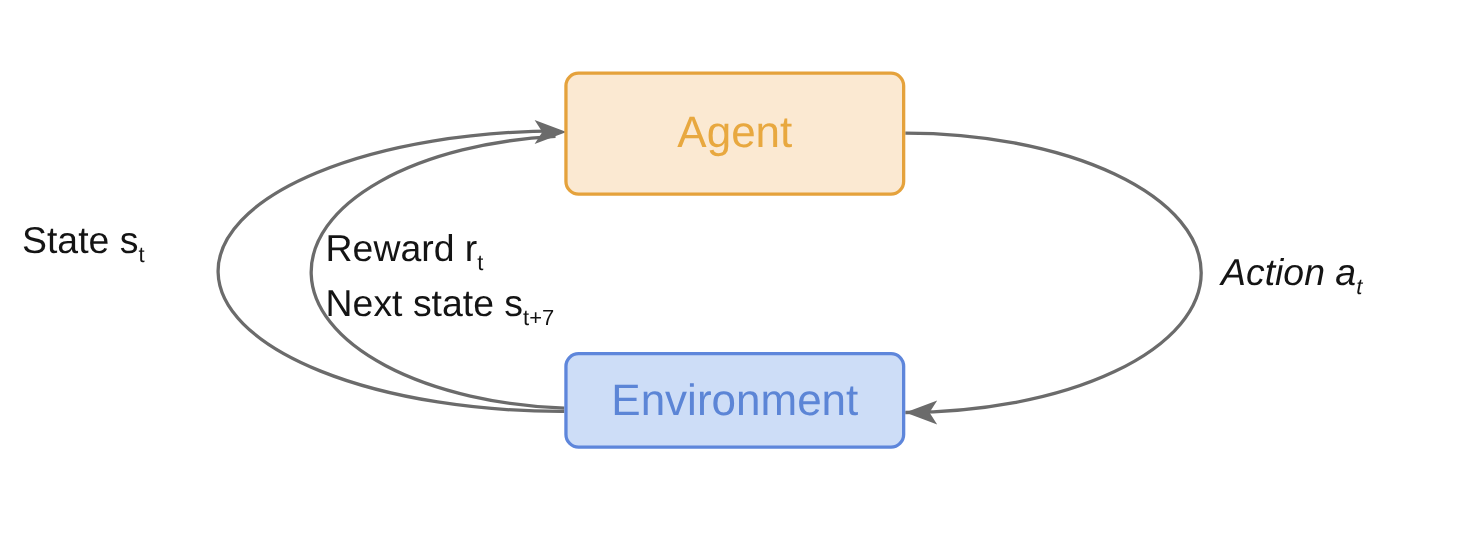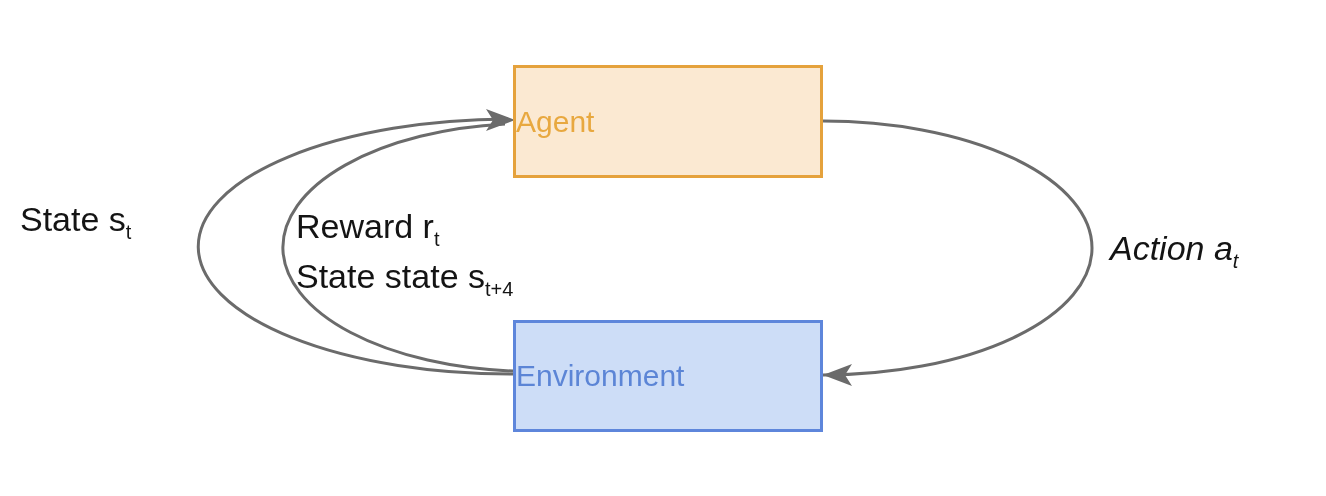--- a/index.html
+++ b/index.html
@@ -30,32 +30,33 @@
     width: 1326px; height: 496px;
   }
   .arc {
     fill: none;
     stroke: var(--arrow-color);
     stroke-width: 3;
   }
   .arrowhead { fill: var(--arrow-color); stroke: none; }
   .node {
     position: absolute;
-    display: flex; align-items: center; 
+    display: flex; align-items: center; justify-content: center;
     border-width: 3px; border-style: solid;
-    font-size: 30px;
+    font-size: 40px;
+    border-radius: 13px;
   }
   .node-agent {
     left: 513px; top: 65px; width: 310px; height: 113px;
     background: var(--agent-fill);
     border-color: var(--agent-border);
     color: var(--agent-text);
   }
   .node-env {
-    left: 513px; top: 320px; width: 310px; height: 112px;
+    left: 513px; top: 320px; width: 310px; height: 88px;
     background: var(--env-fill);
     border-color: var(--env-border);
     color: var(--env-text);
   }
   .edge-label {
     position: absolute;
     color: var(--label-color);
     font-size: 34px;
     line-height: 40px;
     white-space: nowrap;
@@ -97,21 +98,21 @@
 
   <div class="edge-label label-state">
     <span>State s</span><sub>t</sub>
   </div>
 
   <div class="edge-label label-reward">
     <div>
       <span>Reward r</span><sub>t</sub>
     </div>
     <div>
-      <span>State state s</span><sub>t+4</sub>
+      <span>Next state s</span><sub>t+7</sub>
     </div>
   </div>
 
   <div class="edge-label label-action">
     <span>Action a</span><sub>t</sub>
   </div>
 
 </div>
 
 </body></html>

